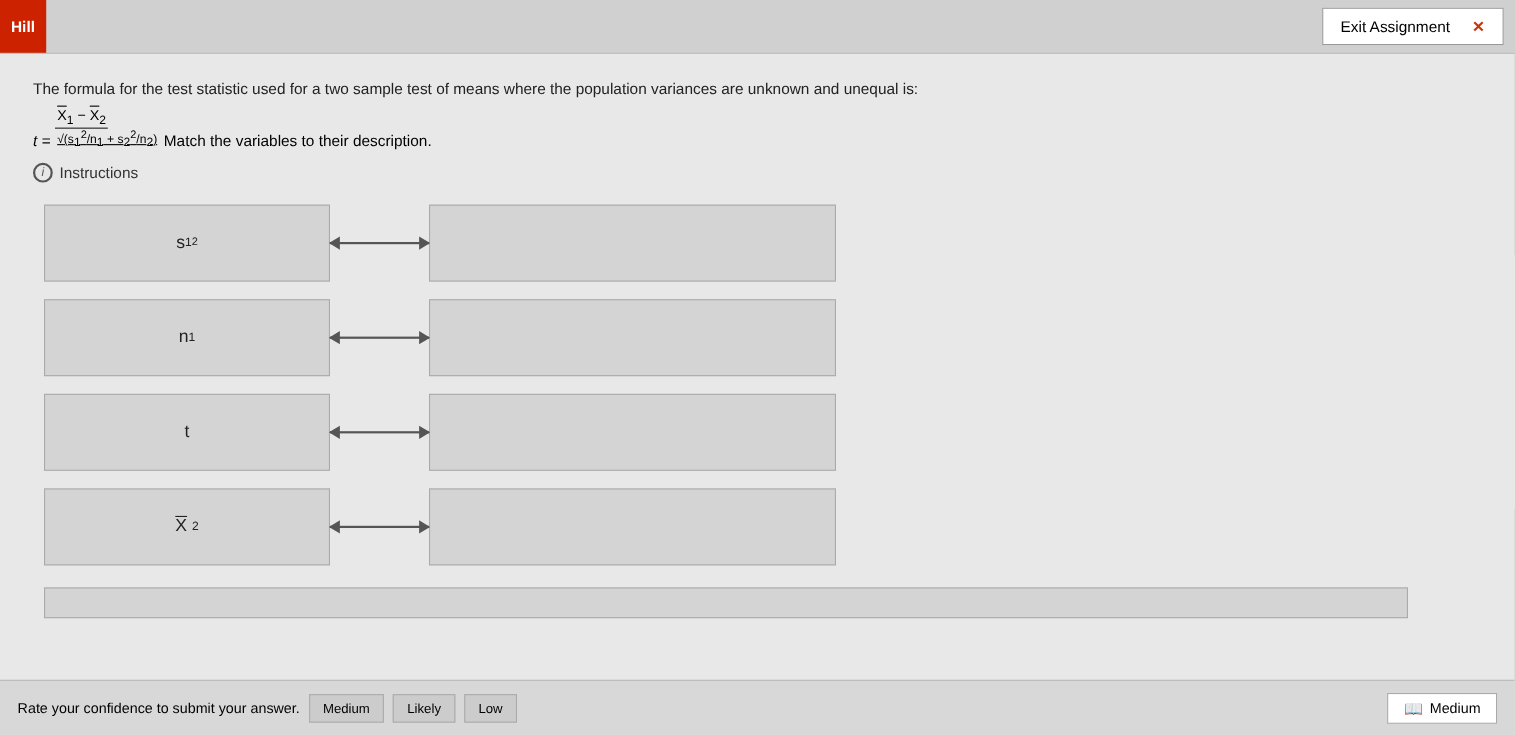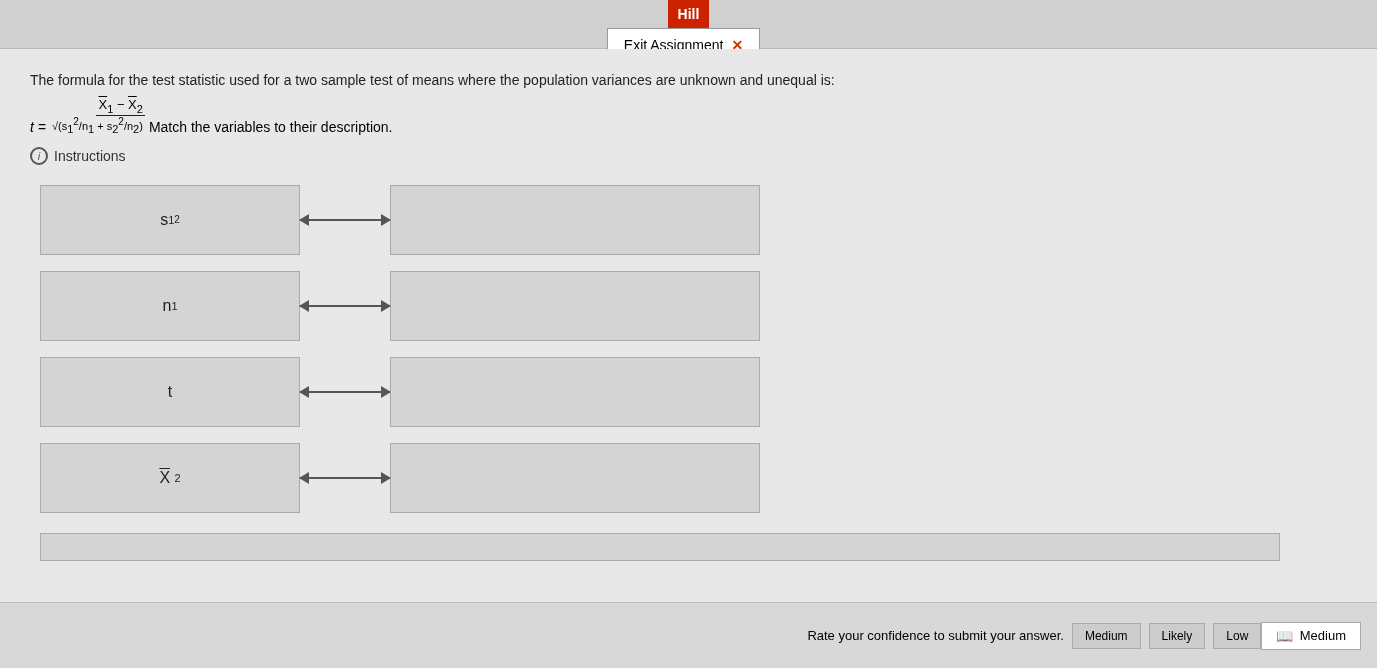--- a/index.html
+++ b/index.html
@@ -13,21 +13,20 @@
     }
     
     .top-bar {
       display: flex;
       align-items: center;
       justify-content: space-between;
       background: #d0d0d0;
       padding: 0;
       height: 49px;
       border-bottom: 1px solid #bbb;
-      flex-direction: column;
     }
     .hill-logo {
       background: #cc2200;
       color: white;
       font-weight: bold;
       font-size: 14px;
       padding: 6px 10px;
       margin: 0;
       height: 100%;
       display: flex;
@@ -35,21 +34,21 @@
     }
     .exit-btn {
       background: white;
       border: 1px solid #999;
       padding: 8px 16px;
       font-size: 14px;
       cursor: pointer;
       margin-right: 10px;
       display: flex;
       align-items: center;
-      gap: 8px;
+      gap: 20px;
     }
     .exit-btn .x-icon {
       color: #cc3300;
       font-weight: bold;
     }
     
     .main-content {
       background: #e8e8e8;
       padding: 20px 18px 20px 30px;
       min-height: 619px;
@@ -64,31 +63,32 @@
     .formula-line {
       display: flex;
       align-items: flex-end;
       gap: 4px;
       margin-bottom: 4px;
       font-size: 14px;
     }
     .formula-fraction {
       display: inline-flex;
       flex-direction: column;
-      align-items: flex-end;
+      align-items: flex-start;
       vertical-align: middle;
       font-size: 13px;
     }
     .formula-fraction .numerator {
       border-bottom: 1px solid #222;
       padding: 0 2px;
     }
     .formula-fraction .denominator {
       padding: 0 2px;
       font-size: 11px;
+      text-decoration: underline;
     }
     .instructions-row {
       display: flex;
       align-items: center;
       gap: 6px;
       margin: 12px 0 20px 0;
       font-size: 14px;
       color: #333;
     }
     .info-circle {
@@ -171,22 +171,22 @@
     .bottom-bar {
       position: absolute;
       bottom: 0;
       left: 0;
       right: 0;
       background: #d8d8d8;
       border-top: 1px solid #bbb;
       padding: 8px 16px;
       display: flex;
       align-items: center;
-      justify-content: flex-end;
-      height: 66px;
+      justify-content: space-between;
+      height: 50px;
     }
     .confidence-area {
       display: flex;
       align-items: center;
       gap: 8px;
       font-size: 13px;
     }
     .conf-btn {
       background: #ccc;
       border: 1px solid #aaa;

